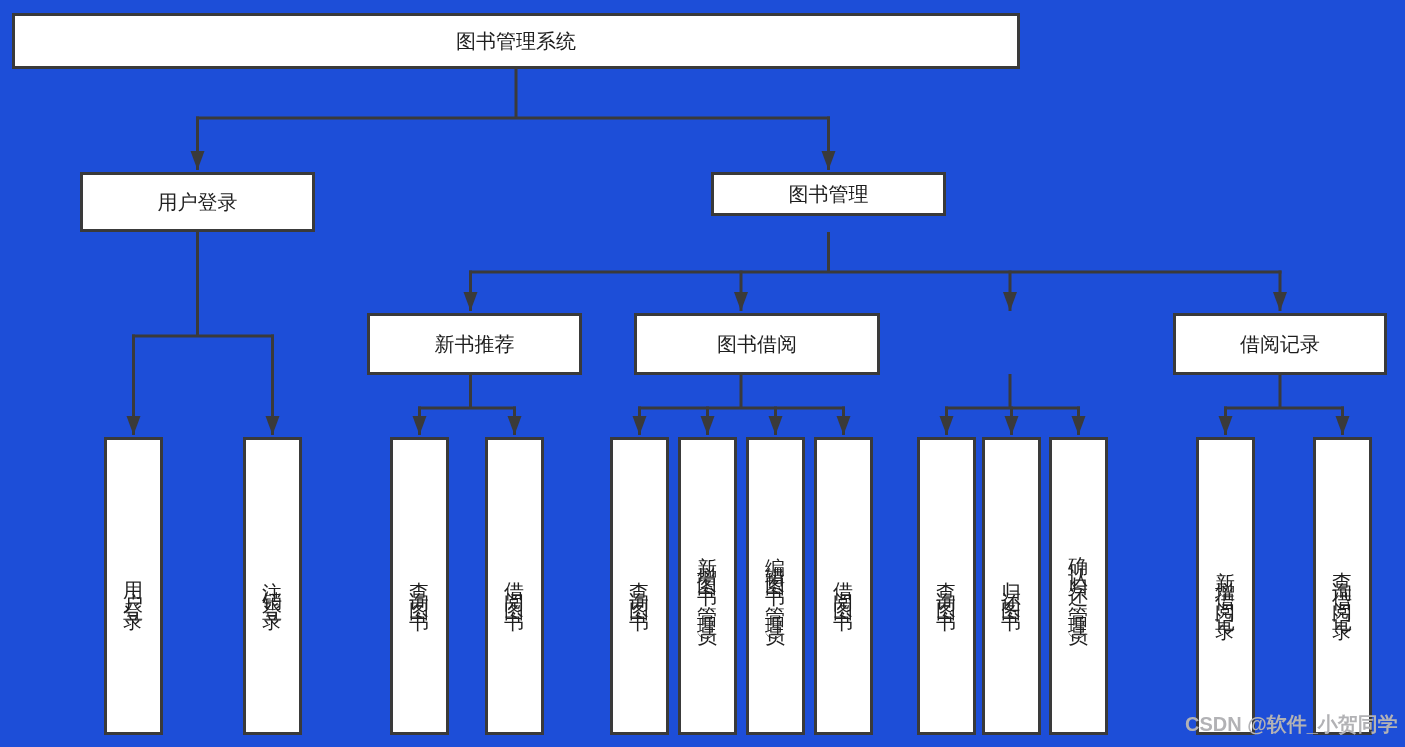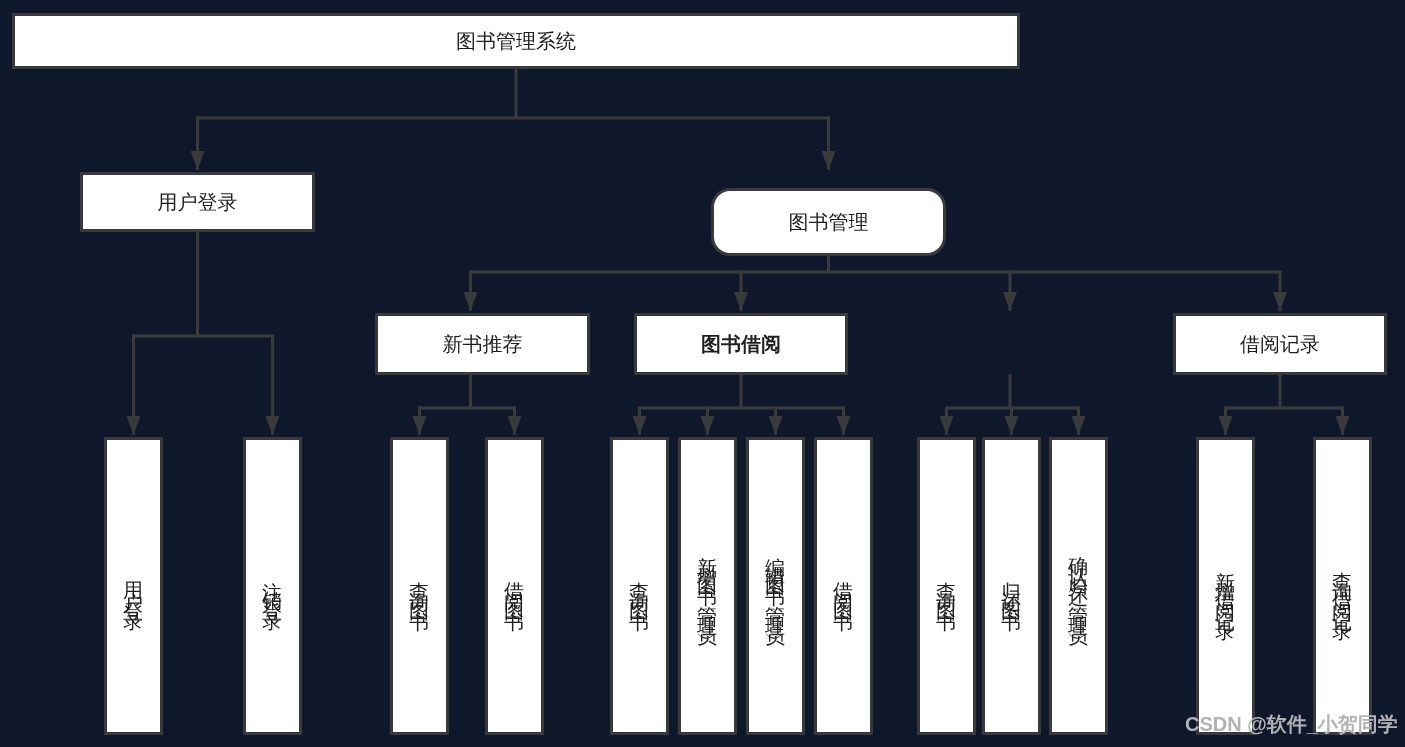--- a/index.html
+++ b/index.html
@@ -1,20 +1,20 @@
 <!DOCTYPE html>
 <html><head>
 <meta charset="utf-8">
 <style>
   html, body { margin: 0; padding: 0; background: #ffffff; }
   .canvas {
     position: relative;
     width: 1405px;
     height: 747px;
-    background: #0f172a;
+    background: #1d4ed8;
     overflow: hidden;
     font-family: "Liberation Sans", "DejaVu Sans", sans-serif;
   }
   .connectors { position: absolute; left: 0; top: 0; }
   .box {
     position: absolute;
     background: #ffffff;
     border: 3px solid #3a3a3a;
     box-sizing: border-box;
     display: flex;
@@ -28,24 +28,24 @@
     writing-mode: vertical-lr;
     text-orientation: mixed;
     letter-spacing: 10px;
     line-height: 1.1;
     white-space: nowrap;
   }
   
   #b-root   { left: 12px;  top: 13px;  width: 1008px; height: 56px; }
   
   #b-l2-0   { left: 80px;  top: 172px; width: 235px; height: 60px; }
-  #b-l2-1   { left: 711px; top: 188px; width: 235px; height: 68px; border-radius: 19px; }
+  #b-l2-1   { left: 711px; top: 172px; width: 235px; height: 44px; }
   
-  #b-l3-0   { left: 375px;  top: 313px; width: 215px; height: 62px; font-family: Liberation Serif, serif; }
-  #b-l3-1   { left: 634px;  top: 313px; width: 214px; height: 62px; font-weight: bold; }
+  #b-l3-0   { left: 367px;  top: 313px; width: 215px; height: 62px; font-family: Liberation Serif, serif; }
+  #b-l3-1   { left: 634px;  top: 313px; width: 246px; height: 62px; }
   #b-l3-2   { left: 903px;  top: 313px; width: 214px; height: 62px; }
   #b-l3-3   { left: 1173px; top: 313px; width: 214px; height: 62px; }
   
   .leaf { top: 437px; width: 59px; height: 298px; }
   #b-u-0  { left: 104px; }
   #b-u-1  { left: 243px; }
   #b-nb-0 { left: 390px; }
   #b-nb-1 { left: 485px; }
   #b-bb-0 { left: 610px; }
   #b-bb-1 { left: 678px; }

